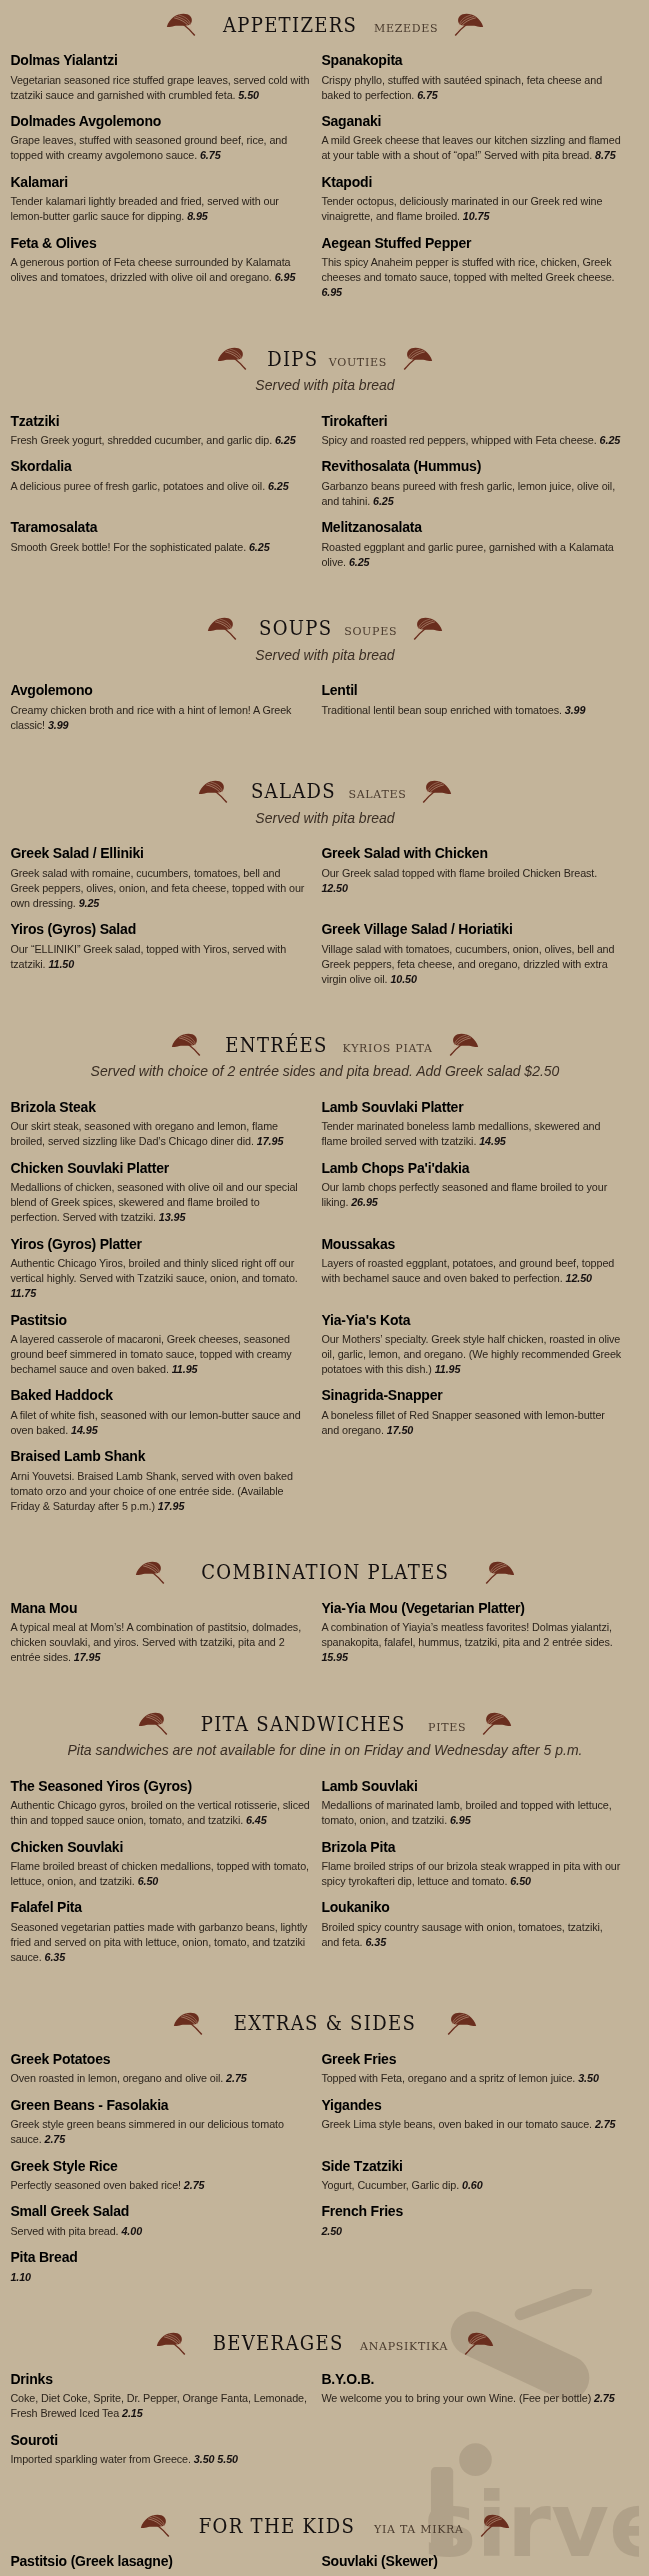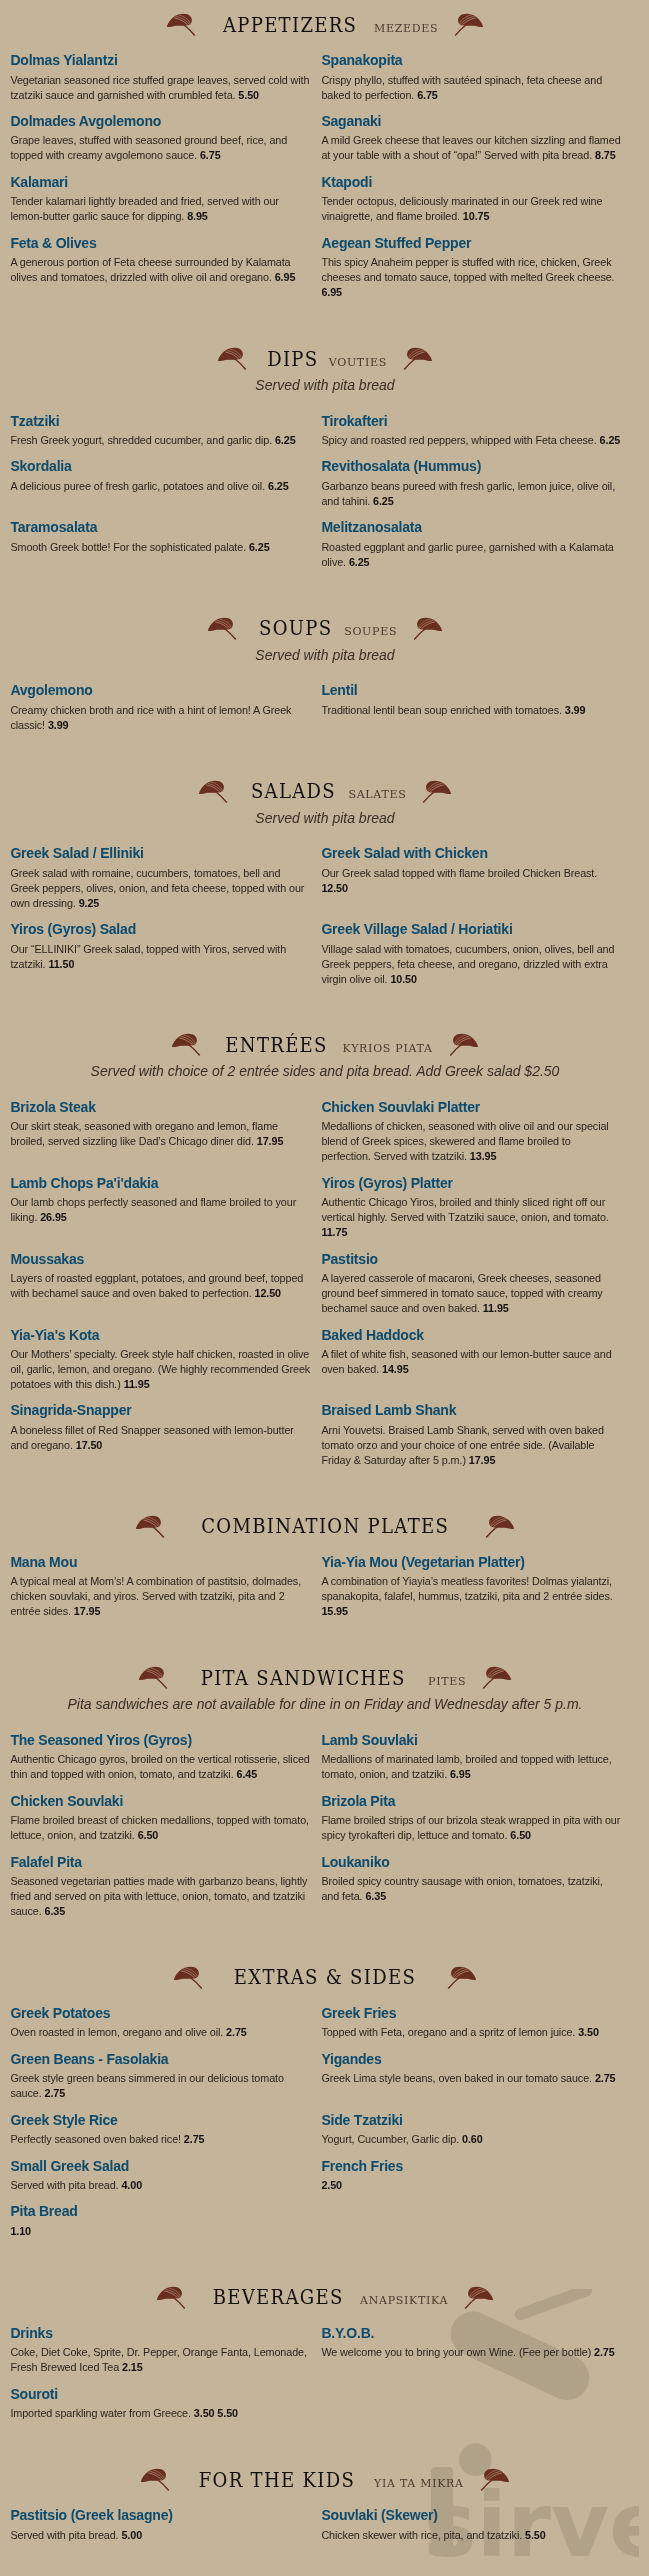--- a/index.html
+++ b/index.html
@@ -29,28 +29,28 @@
     color:#4a3b2e; text-transform:uppercase;
   }
   .sec-note {
     text-align:center; font-style:italic; font-size:14px; color:#3a2e24;
     margin:-4.5px 0 15px 0;
     font-family:"Liberation Sans Narrow","Liberation Sans", sans-serif;
   }
   .grid { display:grid; grid-template-columns:311px 311px; column-gap:0; }
   .item { padding:0 0 7.4px 0; margin-bottom:3px; }
   .item-name {
-    font-size:14px; font-weight:bold; color:#0c4a6e; margin:0 0 4.5px 0;
+    font-size:14px; font-weight:bold; color:#000000; margin:0 0 4.5px 0;
     letter-spacing:-0.2px;
   }
   .item-desc {
     font-size:10.8px; line-height:15px; color:#2c241c; letter-spacing:-0.1px;
     padding-right:10.4px;
   }
-  .price { font-weight:bold; color:#151010; }
+  .price { font-weight:bold; color:#151010;font-style:italic; }
   .spacer-m { height:25px; }
   .watermark {
     position:absolute; left:401px; top:2289px; width:238px; height:282px;
     z-index:0; opacity:0.13; pointer-events:none;
   }
 </style>
 </head>
 <body>
 
 <svg width="0" height="0" style="position:absolute">
@@ -268,20 +268,24 @@
         </span>
       </div>
       <div class="sec-note">Served with choice of 2 entrée sides and pita bread. Add Greek salad $2.50</div>
       <div style="height: 4.5px;"></div>
       <div class="grid">
         <div class="item">
           <div class="item-name">Brizola Steak</div>
           <div class="item-desc"><span>Our skirt steak, seasoned with oregano and lemon, flame broiled, served sizzling like Dad’s Chicago diner did.</span> <span class="price">17.95</span></div>
         </div>
         <div class="item">
+          <div class="item-name">Lamb Souvlaki Platter</div>
+          <div class="item-desc"><span>Tender marinated boneless lamb medallions, skewered and flame broiled served with tzatziki.</span> <span class="price">14.95</span></div>
+        </div>
+        <div class="item">
           <div class="item-name">Chicken Souvlaki Platter</div>
           <div class="item-desc"><span>Medallions of chicken, seasoned with olive oil and our special blend of Greek spices, skewered and flame broiled to perfection. Served with tzatziki.</span> <span class="price">13.95</span></div>
         </div>
         <div class="item">
           <div class="item-name">Lamb Chops Pa'i'dakia</div>
           <div class="item-desc"><span>Our lamb chops perfectly seasoned and flame broiled to your liking.</span> <span class="price">26.95</span></div>
         </div>
         <div class="item">
           <div class="item-name">Yiros (Gyros) Platter</div>
           <div class="item-desc"><span>Authentic Chicago Yiros, broiled and thinly sliced right off our vertical highly. Served with Tzatziki sauce, onion, and tomato.</span> <span class="price">11.75</span></div>
@@ -357,21 +361,21 @@
           <svg viewBox="0 0 48 34" width="36" height="25">
             <use href="#leaf-sym"></use>
           </svg>
         </span>
       </div>
       <div class="sec-note">Pita sandwiches are not available for dine in on Friday and Wednesday after 5 p.m.</div>
       <div style="height: 4.5px;"></div>
       <div class="grid">
         <div class="item">
           <div class="item-name">The Seasoned Yiros (Gyros)</div>
-          <div class="item-desc"><span>Authentic Chicago gyros, broiled on the vertical rotisserie, sliced thin and topped with onion, tomato, and tzatziki.</span> <span class="price">6.45</span></div>
+          <div class="item-desc"><span>Authentic Chicago gyros, broiled on the vertical rotisserie, sliced thin and topped sauce onion, tomato, and tzatziki.</span> <span class="price">6.45</span></div>
         </div>
         <div class="item">
           <div class="item-name">Lamb Souvlaki</div>
           <div class="item-desc"><span>Medallions of marinated lamb, broiled and topped with lettuce, tomato, onion, and tzatziki.</span> <span class="price">6.95</span></div>
         </div>
         <div class="item">
           <div class="item-name">Chicken Souvlaki</div>
           <div class="item-desc"><span>Flame broiled breast of chicken medallions, topped with tomato, lettuce, onion, and tzatziki.</span> <span class="price">6.50</span></div>
         </div>
         <div class="item">

